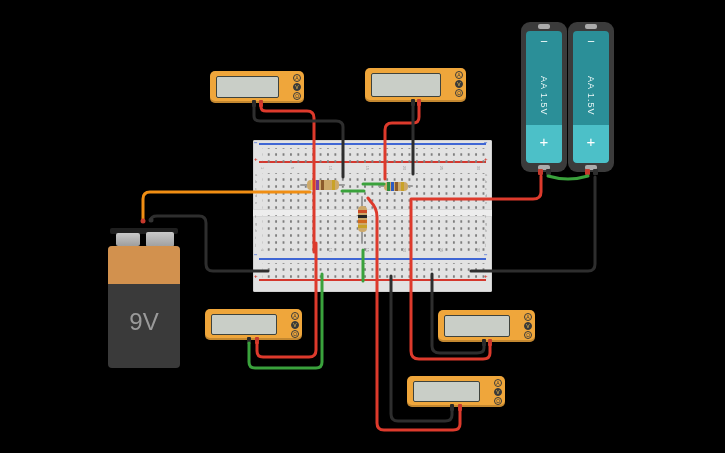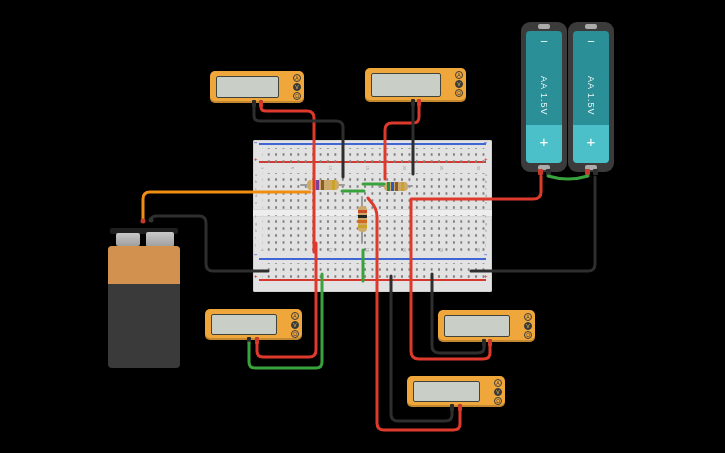--- a/index.html
+++ b/index.html
@@ -129,20 +129,21 @@
       <span class="bb-sign plus" style="left: 1px; top: 133px;">+</span>
       <span class="bb-sign plus" style="left: 231px; top: 133px;">+</span>
     </div>
 
   <div class="b9" id="battery9v" style="left: 106px; top: 226px; width: 76px; height: 142px;">
     <div class="b9-cap"></div>
     <div class="b9-term left"></div>
     <div class="b9-term right"></div>
     <div class="b9-body">
       <div class="b9-orange"></div>
+      <div class="b9-label">9V</div>
     </div>
   </div>
 
 <svg width="725" height="453" class="layer">
       <path d="M301,185 L344,185" stroke="#9B9B9B" stroke-width="2" fill="none" stroke-linecap="round" stroke-linejoin="round"></path>
       <path d="M379,186 L412,186" stroke="#9B9B9B" stroke-width="2" fill="none" stroke-linecap="round" stroke-linejoin="round"></path>
       <path d="M362,197 L362,243" stroke="#9B9B9B" stroke-width="2" fill="none" stroke-linecap="round" stroke-linejoin="round"></path>
     </svg>
     <div class="resistor" style="left: 307px; top: 180px; width: 32px; height: 10px; background: rgb(205, 169, 106);">
       <div class="band" style="background: rgb(227, 200, 75); left: 4px; width: 3px; top: 0px; bottom: 0px;"></div>

